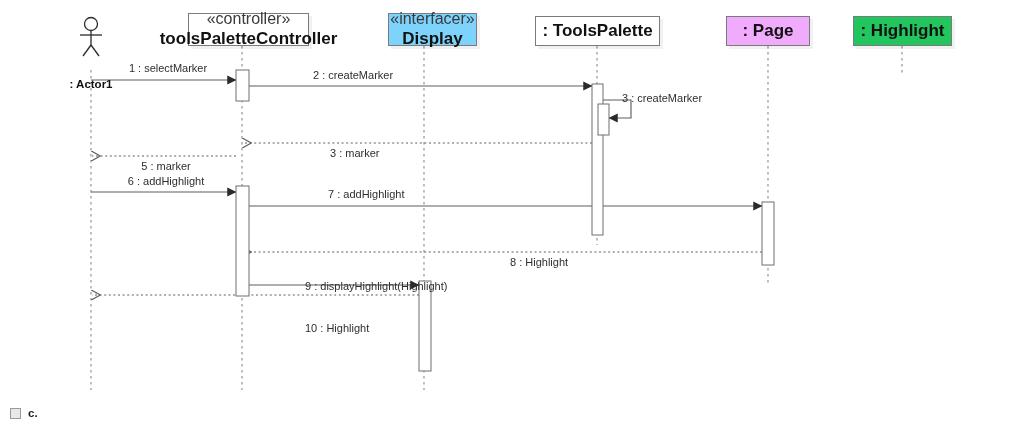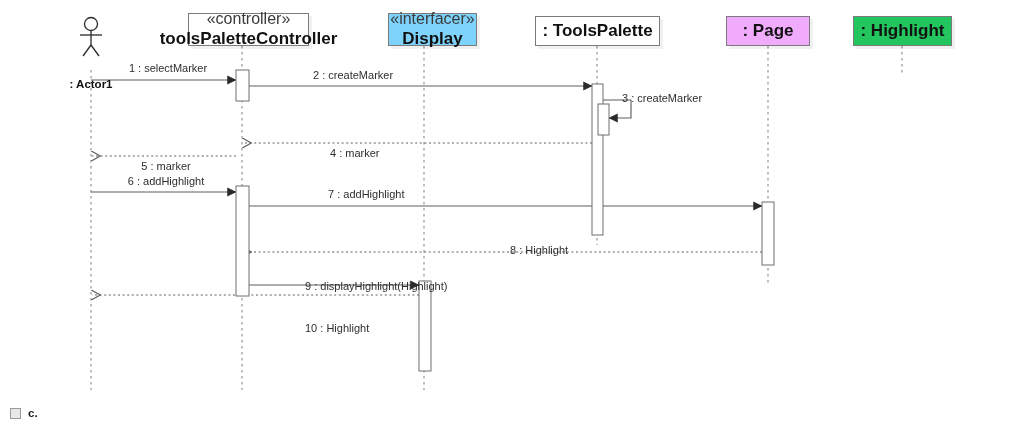--- a/index.html
+++ b/index.html
@@ -161,25 +161,25 @@
         <div class="lifeline-name plain">: Page</div>
       </div>
       <div class="lifeline-box" style="left: 853px; top: 16px; width: 99px; height: 30px; border-color: rgb(123, 123, 123); background: #22c55e;">
         <div class="lifeline-name plain">: Highlight</div>
       </div>
     </div>
   <div id="labels-layer">
       <div class="msg-label center" style="left: 168px; top: 62px;">1 : selectMarker</div>
       <div class="msg-label" style="left: 313px; top: 69px;">2 : createMarker</div>
       <div class="msg-label" style="left: 598px; top: 92px; margin-left: 24px;">3 : createMarker</div>
-      <div class="msg-label" style="left: 330px; top: 147px;">4 : marker</div>
+      <div class="msg-label" style="left: 330px; top: 147px;">3 : marker</div>
       <div class="msg-label center" style="left: 166px; top: 160px;">5 : marker</div>
       <div class="msg-label center" style="left: 166px; top: 175px;">6 : addHighlight</div>
       <div class="msg-label" style="left: 328px; top: 188px;">7 : addHighlight</div>
-      <div class="msg-label" style="left: 510px; top: 244px;">8 : Highlight</div>
+      <div class="msg-label" style="left: 510px; top: 256px;">8 : Highlight</div>
       <div class="msg-label" style="left: 265px; top: 280px; margin-left: 40px;">9 : displayHighlight(Highlight)</div>
       <div class="msg-label" style="left: 305px; top: 298px; margin-top: 24px;">10 : Highlight</div>
     </div>
 
   <div class="footnote" style="left:10px; top:407px;">
     <span class="footnote-box"></span>
     <span class="footnote-text">c.</span>
   </div>
 
 </div>

